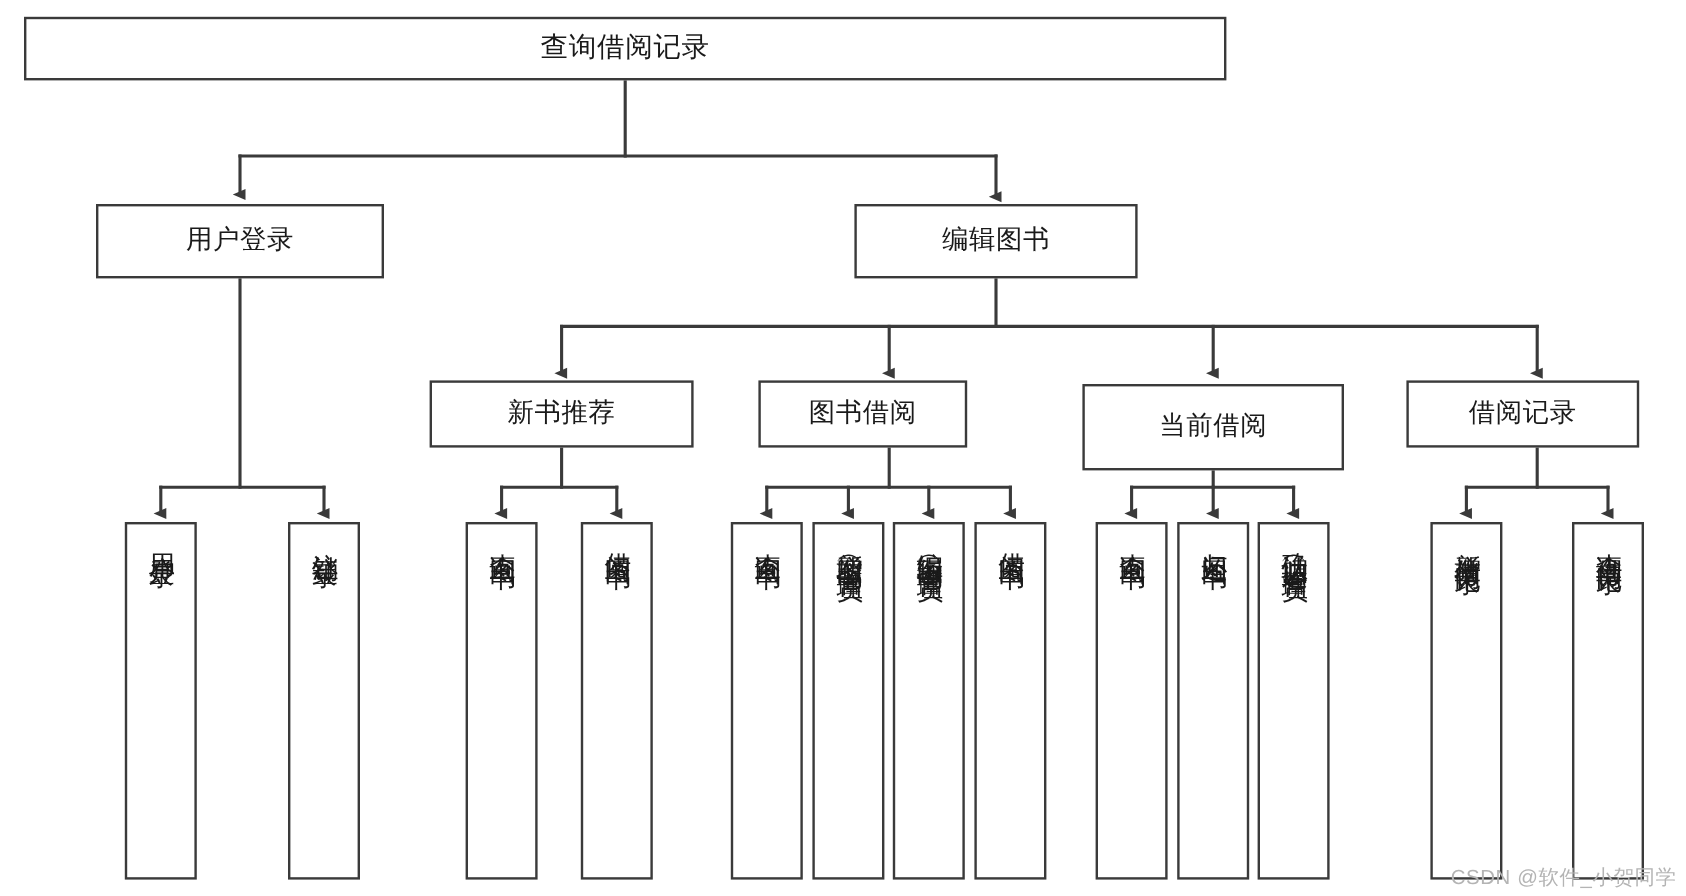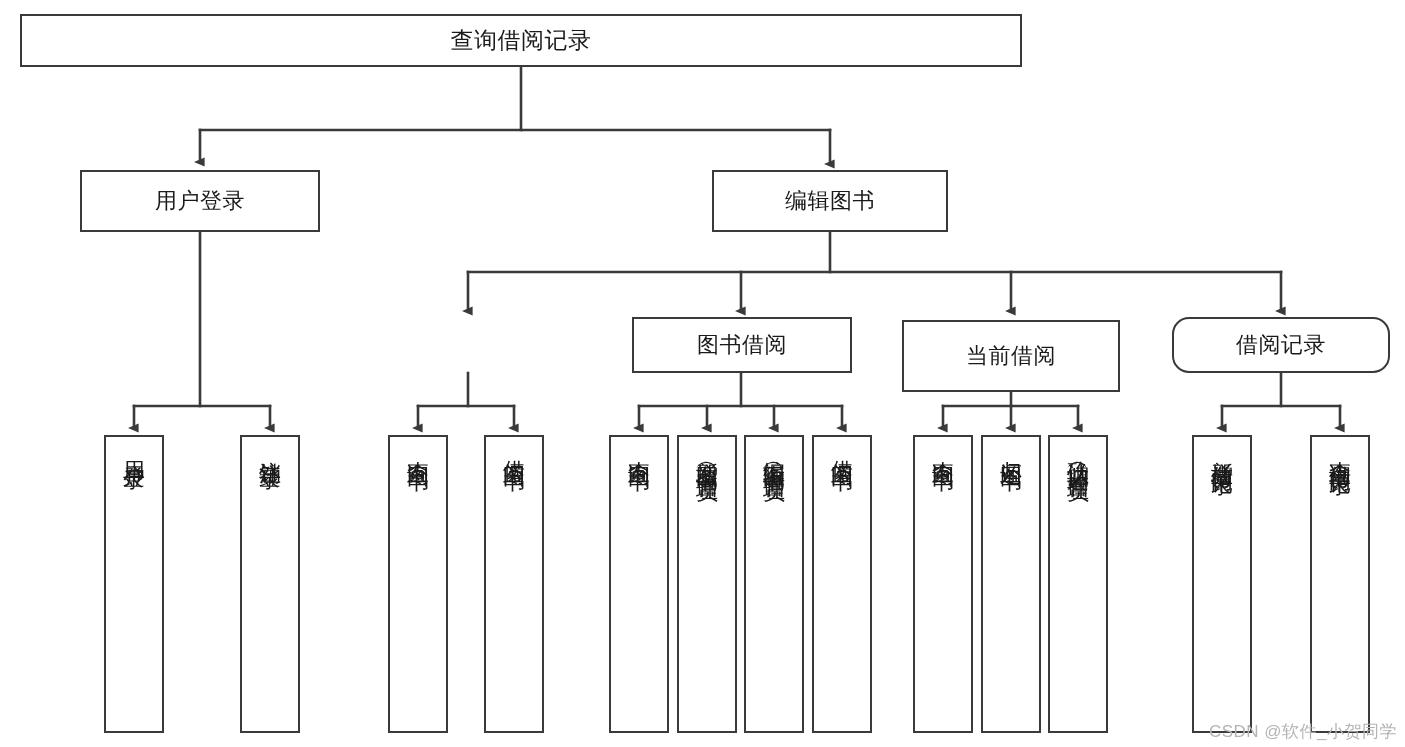--- a/index.html
+++ b/index.html
@@ -136,27 +136,30 @@
     <span class="label">查询借阅记录</span>
   </div>
 
   <div class="node horiz" style="left:80px; top:170px; width:240px; height:62px;">
     <span class="label">用户登录</span>
   </div>
   <div class="node horiz" style="left:712px; top:170px; width:236px; height:62px;">
     <span class="label">编辑图书</span>
   </div>
 
-  <div class="node horiz" style="left:632px; top:317px; width:220px; height:56px;">
+  <div class="node horiz" style="left:358px; top:317px; width:220px; height:56px;">
+    <span class="label">新书推荐</span>
+  </div>
+  <div class="node horiz" style="left:632px; top:317px; width:174px; height:56px;">
     <span class="label">图书借阅</span>
   </div>
   <div class="node horiz" style="left:902px; top:320px; width:218px; height:72px;">
     <span class="label">当前借阅</span>
   </div>
-  <div class="node horiz" style="left:1172px; top:317px; width:218px; height:56px;border-radius:17px;">
+  <div class="node horiz" style="left:1172px; top:317px; width:194px; height:56px;">
     <span class="label">借阅记录</span>
   </div>
 
   <div class="node vert" style="left:104px; top:435px; width:60px; height:298px;">
     <span class="label">用户登录</span>
   </div>
   <div class="node vert" style="left:240px; top:435px; width:60px; height:298px;">
     <span class="label">注销登录</span>
   </div>
 

